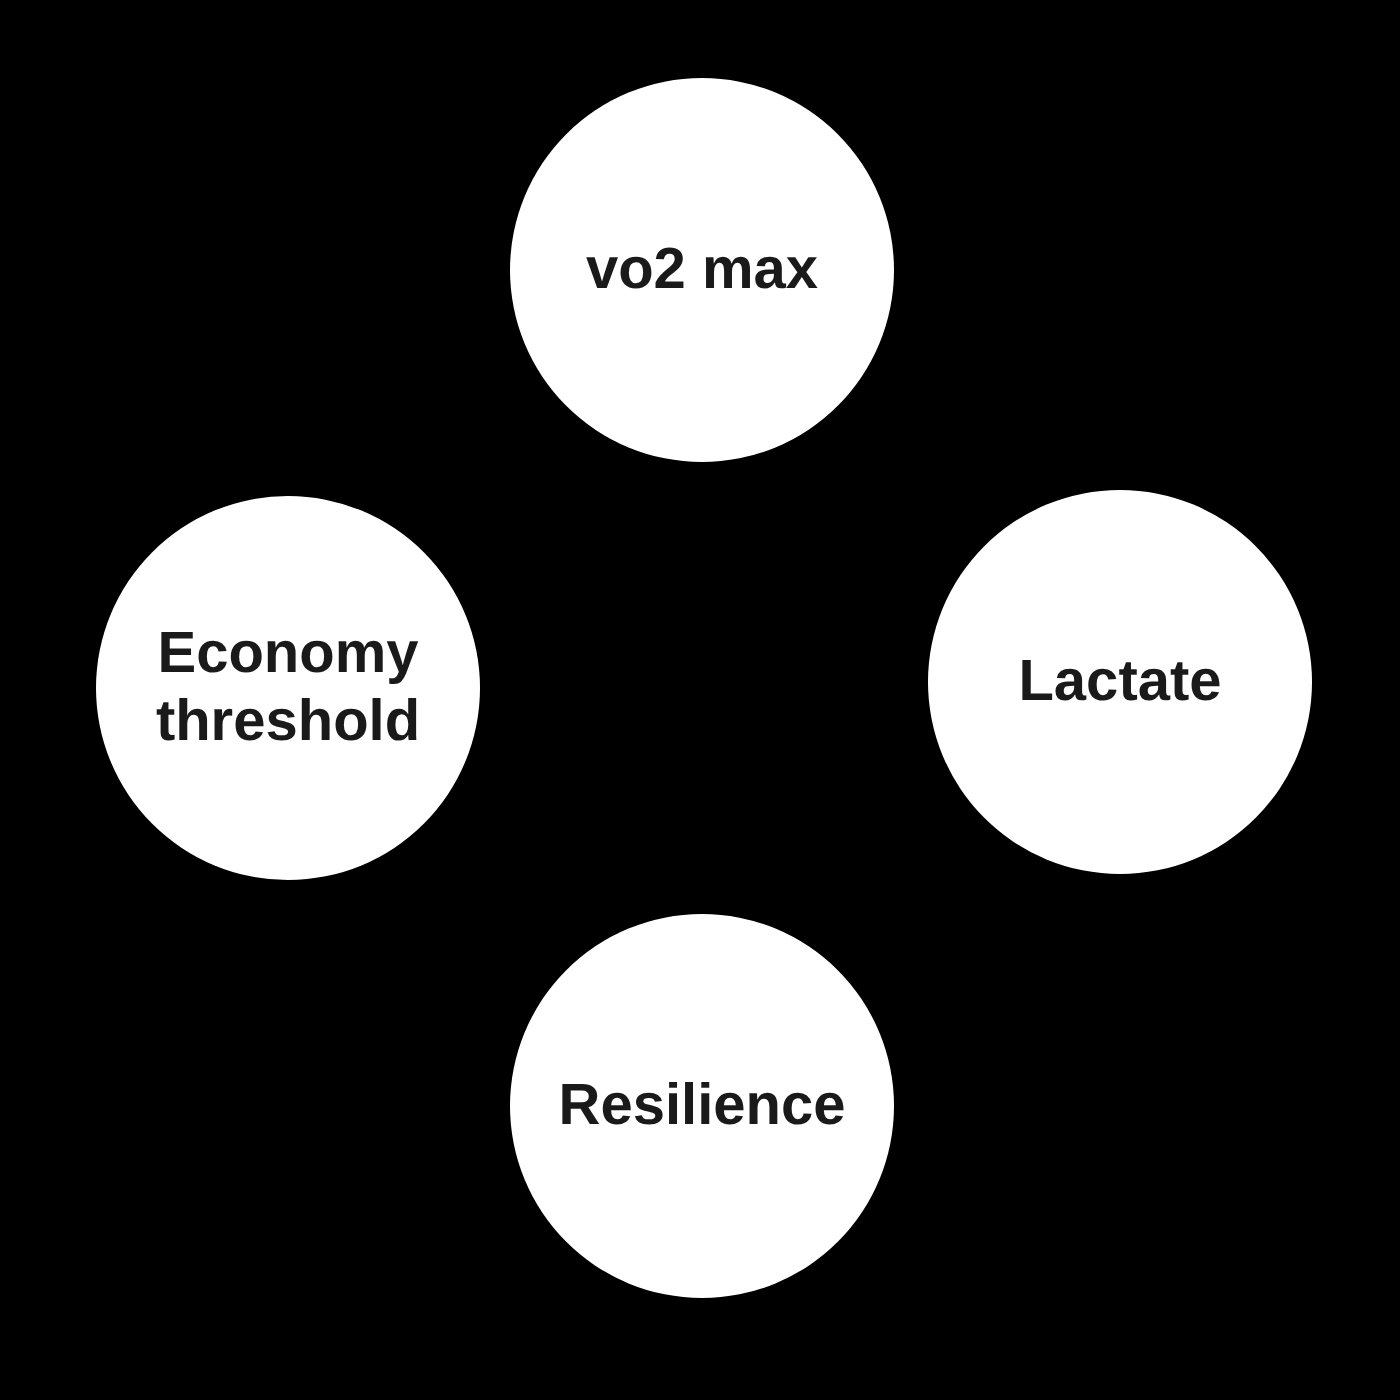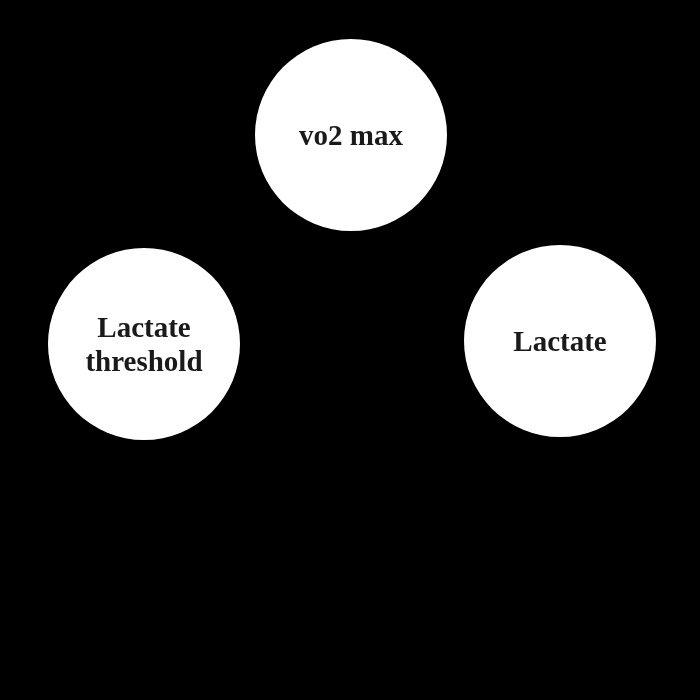--- a/index.html
+++ b/index.html
@@ -6,21 +6,21 @@
     margin: 0;
     padding: 0;
     background: #000000;
   }
   .canvas {
     position: relative;
     width: 700px;
     height: 700px;
     background: #000000;
     overflow: hidden;
-    font-family: Liberation Serif, serif;
+    font-family: Liberation Sans, sans-serif;
   }
   .node {
     position: absolute;
     width: 192px;
     height: 192px;
     border-radius: 50%;
     background: #ffffff;
     display: flex;
     align-items: center;
     justify-content: center;
@@ -44,21 +44,24 @@
 </head>
 <body>
 
 <div class="canvas">
 
   <div class="node node-top">
     <span class="node-label">vo2 max</span>
   </div>
 
   <div class="node node-left">
-    <span class="node-label">Lactate threshold</span>
+    <span class="node-label">Economy threshold</span>
   </div>
 
   <div class="node node-right">
     <span class="node-label">Lactate</span>
   </div>
 
+  <div class="node node-bottom">
+    <span class="node-label">Resilience</span>
+  </div>
 
 </div>
 
 </body></html>

